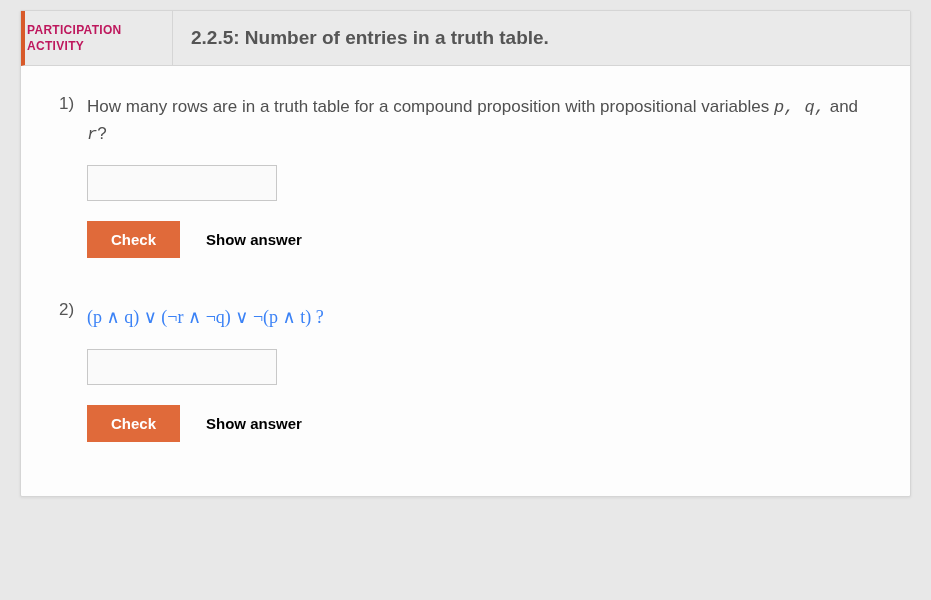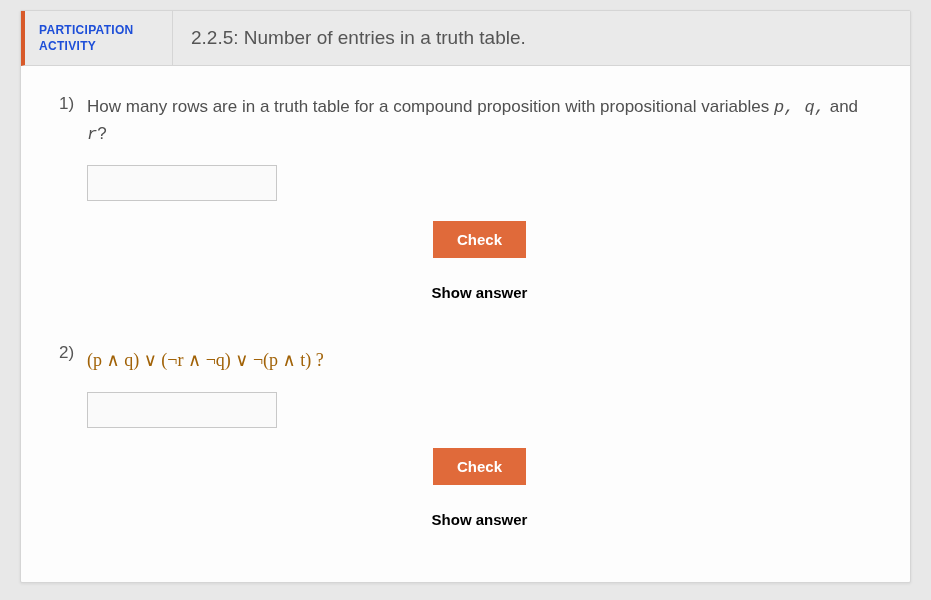--- a/index.html
+++ b/index.html
@@ -21,39 +21,40 @@
   }
   .header {
     display: flex;
     align-items: stretch;
     background: #eaeaea;
     border-bottom: 1px solid #d5d5d5;
     border-left: 4px solid #d85a2a;
   }
   .header-label {
     width: 148px;
-    padding: 10px 14px;
+    padding: 10px 2px;
     font-size: 12px;
     font-weight: 700;
-    color: #1d4ed8;
+    color: #be185d;
     letter-spacing: .3px;
     line-height: 1.35;
     border-right: 1px solid #d5d5d5;
     display: flex;
     flex-direction: column;
     justify-content: center;
   }
   .header-label span { display:block; }
   .header-title {
     flex: 1;
     padding: 16px 18px;
     font-size: 19px;
     color: #555;
     display:flex;
     align-items:center;
+    font-weight:bold;
   }
   .body {
     padding: 28px 38px 12px 38px;
   }
   .question {
     margin-bottom: 42px;
   }
   .qrow { display:flex; }
   .qnum {
     width: 28px;
@@ -63,40 +64,39 @@
   }
   .qtext {
     font-size: 17px;
     color: #505050;
     line-height: 1.5;
   }
   .varit { font-style: italic; font-family: Liberation Mono, monospace; }
   .formula {
     font-family: "Times New Roman", serif;
     font-size: 18px;
-    color:#a16207;
+    color:#3b82f6;
     margin-top:4px;
   }
   .answer-input {
     margin: 18px 0 16px 28px;
     width: 190px;
     height: 36px;
     border: 1px solid #c8c8c8;
     background: #fafafa;
     padding: 4px 8px;
     font-size: 15px;
     color:#333;
     resize: none;
   }
   .controls {
     display:flex;
     align-items:center;
     gap: 26px;
     margin-left: 28px;
-    flex-direction: column;
   }
   .check-btn {
     background: #e06a3a;
     color: #fff;
     border: none;
     padding: 10px 24px;
     font-size: 15px;
     font-weight: 700;
     cursor: pointer;
   }

